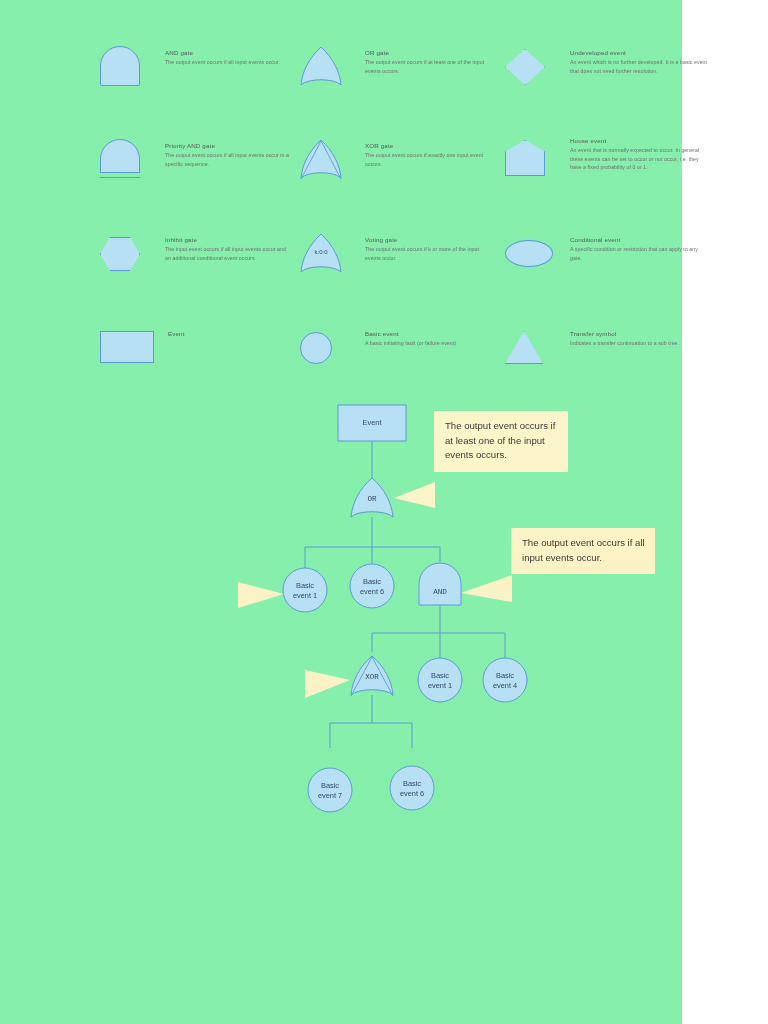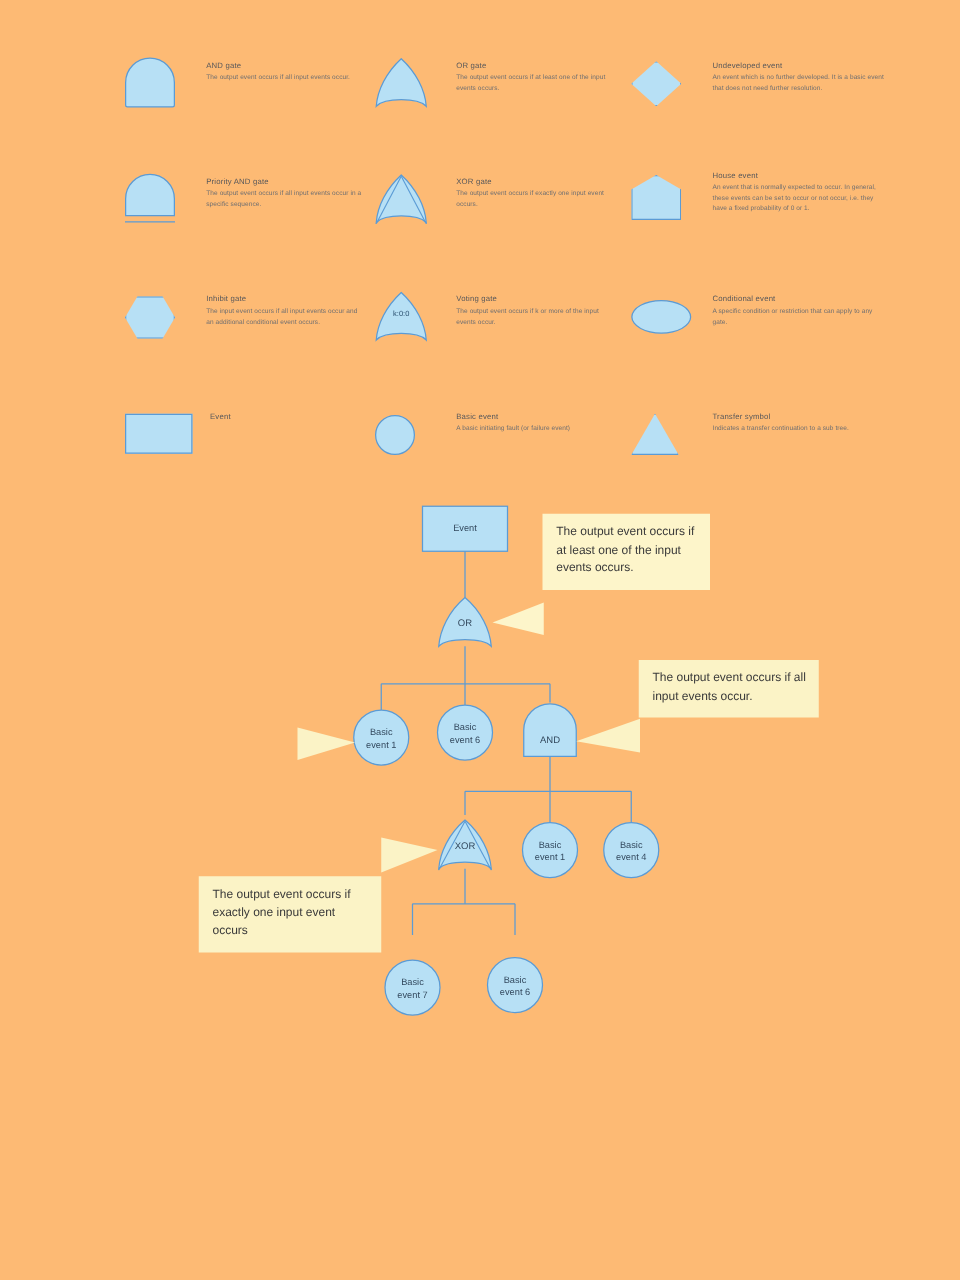--- a/index.html
+++ b/index.html
@@ -5,23 +5,23 @@
   * { box-sizing: border-box; }
   html, body {
     margin: 0; padding: 0;
     width: 768px; height: 1024px;
     background: #ffffff;
     font-family: "Liberation Sans", sans-serif;
     overflow: hidden;
   }
   #page {
     position: relative;
-    width: 768px;
+    width: 682px;
     height: 1024px;
-    background: #fdba74;
+    background: #86efac;
   }
 
   
   #legend {
     position: absolute;
     left: 100px;
     top: 46px;
     width: 600px;
     height: 330px;
   }
@@ -139,21 +139,21 @@
   #tree svg { position: absolute; left: 0; top: 0; }
 
   .node-label {
     position: absolute;
     text-align: center;
     color: #33495e;
     font-size: 7.4px;
     line-height: 1.38;
     pointer-events: none;
   }
-  .gate-label { font-size: 7.6px; }
+  .gate-label { font-size: 7.6px; font-family: Liberation Mono, monospace; }
 
   
   .callout {
     position: absolute;
     background: #fdf5ca;
     color: #3a3a3a;
     font-size: 9.6px;
     line-height: 1.52;
     padding: 8px 10px 9px 11px;
   }
@@ -395,17 +395,16 @@
     <div class="node-label" style="left:388px; top:389px; width:48px;">
       <div>Basic</div>
       <div>event 6</div>
     </div>
 
     <div class="callout" style="left:434px; top:21px; width:134px;">The output event occurs if at least one of the input events occurs.</div>
 
     <div class="callout pale" style="left:511px; top:138px; width:144px;">The output event occurs if all input events occur.</div>
 
 
-    <div class="callout pale" style="left:159px; top:311px; width:146px;">The output event occurs if exactly one input event occurs</div>
 
   </div>
 
 </div>
 
 </body></html>

